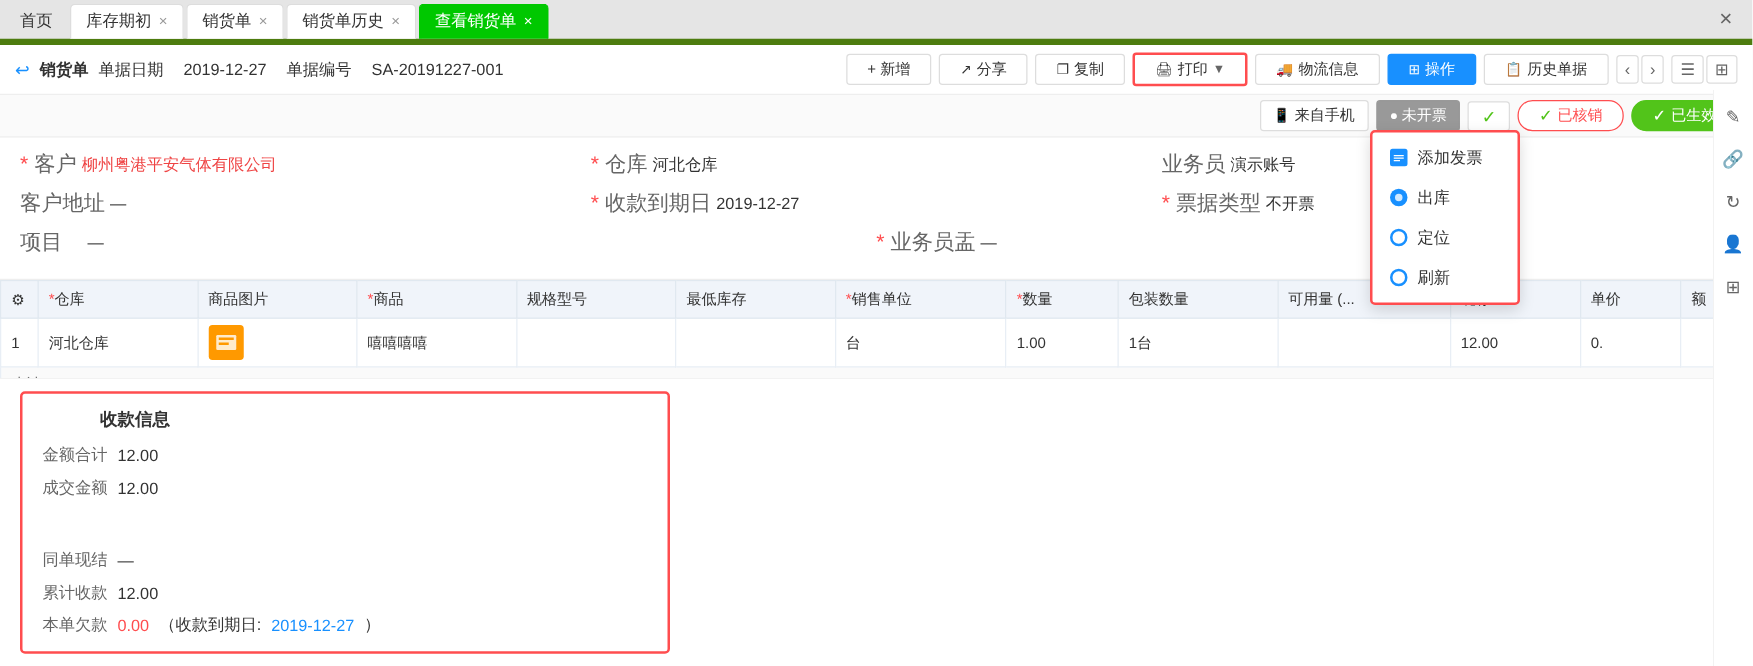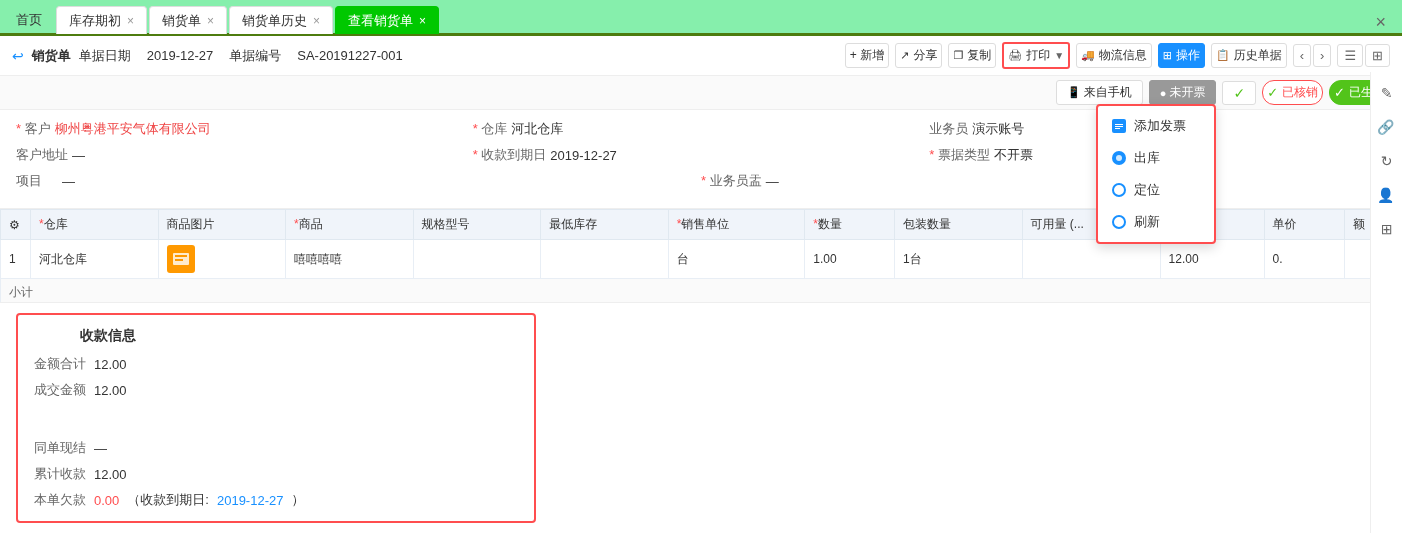--- a/index.html
+++ b/index.html
@@ -1,55 +1,55 @@
 <!DOCTYPE html>
 <html><head>
   <meta charset="utf-8">
   <style>
     * { box-sizing: border-box; margin: 0; padding: 0; }
     body { font-family: 'Microsoft YaHei', Arial, sans-serif; font-size: 13px; background: #f5f5f5; color: #333; overflow: hidden; }
 
     
-    .tab-bar { display: flex; align-items: flex-end; background: #86efac; border-bottom: 3px solid #4d7c0f; height: 36px; padding: 0 4px; }
+    .tab-bar { display: flex; align-items: center; background: #e5e5e5; border-bottom: 5px solid #4d7c0f; height: 36px; padding: 0 4px; }
     .tab { display: flex; align-items: center; padding: 0 12px; height: 28px; border: 1px solid #ddd; border-bottom: none; background: #fff; margin-right: 2px; border-radius: 4px 4px 0 0; cursor: pointer; font-size: 13px; position: relative; top: 1px; }
     .tab .tab-close { margin-left: 6px; color: #999; cursor: pointer; font-size: 12px; }
     .tab.home { background: transparent; border: none; color: #333; }
     .tab-active-green { background: #00c800 !important; color: #fff !important; border-color: #00c800 !important; }
     .tab-active-green .tab-close { color: #fff; }
     .close-btn { margin-left: auto; padding: 0 12px; font-size: 18px; cursor: pointer; color: #666; }
 
     
     .main { background: #fff; height: calc(533px - 36px); display: flex; flex-direction: column; }
 
     
     .toolbar { display: flex; align-items: center; padding: 6px 12px; border-bottom: 1px solid #eee; background: #fff; gap: 8px; }
     .doc-title-area { display: flex; align-items: center; gap: 8px; flex: 1; }
     .doc-icon { color: #1890ff; font-size: 14px; }
     .doc-type { font-weight: 600; color: #333; }
     .doc-meta { display: flex; align-items: center; gap: 16px; color: #666; font-size: 13px; }
     .doc-meta span { color: #333; }
     .toolbar-actions { display: flex; align-items: center; gap: 6px; }
-    .btn { display: flex; align-items: center; gap: 4px; padding: 3px 4px; border: 1px solid #ddd; border-radius: 3px; cursor: pointer; background: #fff; font-size: 12px; color: #333; white-space: nowrap; text-align: right; }
+    .btn { display: flex; align-items: center; gap: 4px; padding: 3px 16px; border: 1px solid #ddd; border-radius: 3px; cursor: pointer; background: #fff; font-size: 12px; color: #333; white-space: nowrap; text-align: right; }
     .btn-blue { background: #1890ff; color: #fff; border-color: #1890ff; }
     .btn-green { background: #52c41a; color: #fff; border-color: #52c41a; border-radius: 12px; }
     .btn-red-outline { color: #ff4d4f; border-color: #ff4d4f; border-radius: 12px; }
     .nav-arrows { display: flex; gap: 2px; }
     .nav-arrow { padding: 3px 6px; border: 1px solid #ddd; border-radius: 3px; cursor: pointer; background: #fff; color: #666; }
     .view-icons { display: flex; gap: 2px; }
     .view-icon-btn { padding: 3px 6px; border: 1px solid #ddd; border-radius: 3px; cursor: pointer; background: #fff; color: #666; }
 
     
     .op-row { display: flex; align-items: center; justify-content: flex-end; padding: 4px 12px; background: #fafafa; border-bottom: 1px solid #eee; gap: 6px; }
     .op-btn { display: flex; align-items: center; gap: 3px; padding: 3px 10px; border: 1px solid #ddd; border-radius: 3px; cursor: pointer; background: #fff; font-size: 12px; color: #333; }
 
     
     .form-area { padding: 10px 16px; border-bottom: 1px solid #eee; }
     .form-row { display: flex; align-items: center; margin-bottom: 8px; gap: 0; }
     .form-field { display: flex; align-items: center; flex: 1; min-width: 0; }
-    .form-label { color: #666; white-space: nowrap; margin-right: 4px; font-size: 13px; min-width: fit-content; text-align: center; }
+    .form-label { color: #666; white-space: nowrap; margin-right: 4px; font-size: 17px; min-width: fit-content; text-align: center; }
     .form-label.required::before { content: '* '; color: #ff4d4f; }
     .form-value { color: #333; font-size: 13px; }
     .form-value.link { color: #ef4444; cursor: pointer; }
     .add-note { color: #1890ff; cursor: pointer; display: flex; align-items: center; gap: 3px; }
     .add-note-plus { color: #ff6600; }
 
     
     .table-wrap { flex: 1; overflow: auto; }
     .data-table { width: 100%; border-collapse: collapse; font-size: 12px; }
     .data-table th { background: #f0f4fa; border: 1px solid #e0e8f0; padding: 6px 8px; text-align: left; white-space: nowrap; color: #333; font-weight: normal; }

